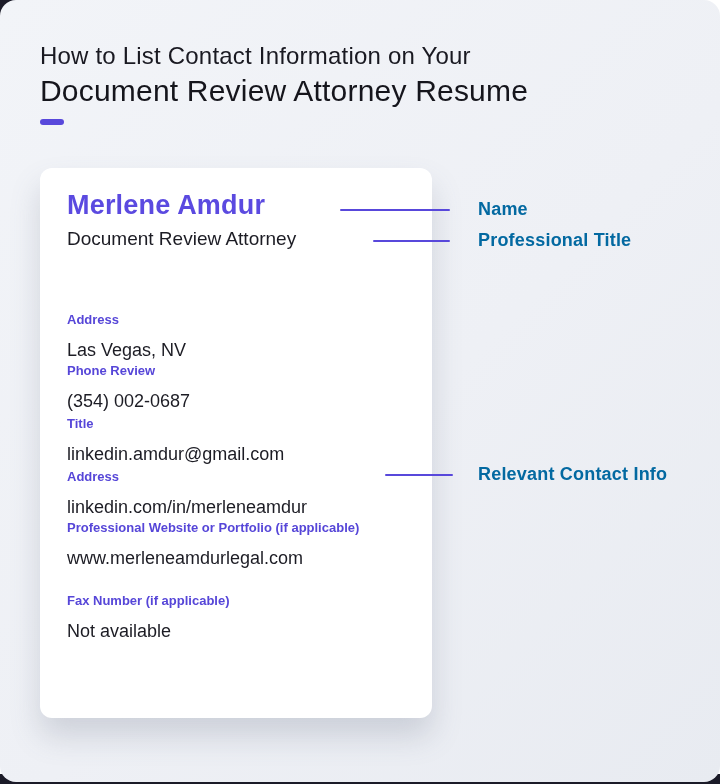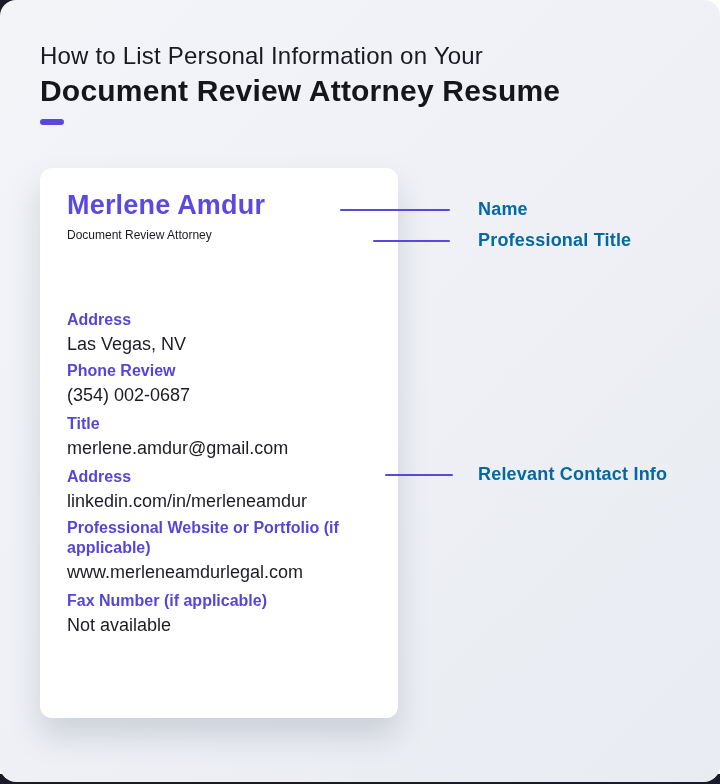--- a/index.html
+++ b/index.html
@@ -45,77 +45,77 @@
     font-size: 24px;
     font-weight: 400;
     color: #191921;
     letter-spacing: 0.2px;
     z-index: 2;
   }
   .headline-2 {
     position: absolute;
     left: 40px; top: 74px;
     font-size: 30px;
-    font-weight: 700;
+    font-weight: 400;
     color: #15151c;
     letter-spacing: 0.2px;
     z-index: 2;
   }
   .title-dash {
     position: absolute;
     left: 40px; top: 119px;
     width: 24px; height: 6px;
     border-radius: 3px;
     background: #5848db;
     z-index: 2;
   }
   .card {
     position: absolute;
     left: 40px; top: 168px;
-    width: 358px; height: 550px;
+    width: 392px; height: 550px;
     background: #ffffff;
     border-radius: 12px;
     box-shadow: 0 18px 30px rgba(90, 100, 125, 0.22);
     z-index: 2;
   }
   .card .name {
     position: absolute;
     left: 27px; top: 22px;
     font-size: 27px;
     font-weight: 700;
     color: #5b4ae0;
     letter-spacing: 0.2px;
   }
   .card .prof-title {
     position: absolute;
     left: 27px; top: 60px;
-    font-size: 12px;
+    font-size: 19px;
     font-weight: 400;
     color: #1c1c24;
   }
   .card .section-heading {
     position: absolute;
     left: 27px; top: 105px;
     font-size: 20px;
     font-weight: 700;
     color: #15151c;
   }
   .field {
     position: absolute;
     left: 27px;
     width: 306px;
   }
   .field-label {
-    font-size: 16px;
+    font-size: 13px;
     font-weight: 700;
     color: #5646d8;
     line-height: 20px;
   }
   .field-value {
-    margin-top: 2px;
+    margin-top: 8px;
     font-size: 18px;
     font-weight: 400;
     color: #1c1c24;
     line-height: 24px;
   }
   .f0 { top: 142px; }
   .f1 { top: 193px; }
   .f2 { top: 246px; }
   .f3 { top: 299px; }
   .f4 { top: 350px; }
@@ -146,41 +146,41 @@
 </head>
 <body>
 
 <div class="stage">
 
   <div class="corner-dark"></div>
   <div class="bottom-dark"></div>
 
   <div class="panel"></div>
 
-  <div class="headline-1">How to List Personal Information on Your</div>
+  <div class="headline-1">How to List Contact Information on Your</div>
   <div class="headline-2">Document Review Attorney Resume</div>
   <div class="title-dash"></div>
 
   <div class="card">
     <div class="name">Merlene Amdur</div>
     <div class="prof-title">Document Review Attorney</div>
 
     <div class="field f0">
       <div class="field-label">Address</div>
       <div class="field-value">Las Vegas, NV</div>
     </div>
 
     <div class="field f1">
       <div class="field-label">Phone Review</div>
       <div class="field-value">(354) 002-0687</div>
     </div>
 
     <div class="field f2">
       <div class="field-label">Title</div>
-      <div class="field-value">merlene.amdur@gmail.com</div>
+      <div class="field-value">linkedin.amdur@gmail.com</div>
     </div>
 
     <div class="field f3">
       <div class="field-label">Address</div>
       <div class="field-value">linkedin.com/in/merleneamdur</div>
     </div>
 
     <div class="field f4">
       <div class="field-label">Professional Website or Portfolio (if applicable)</div>
       <div class="field-value">www.merleneamdurlegal.com</div>

